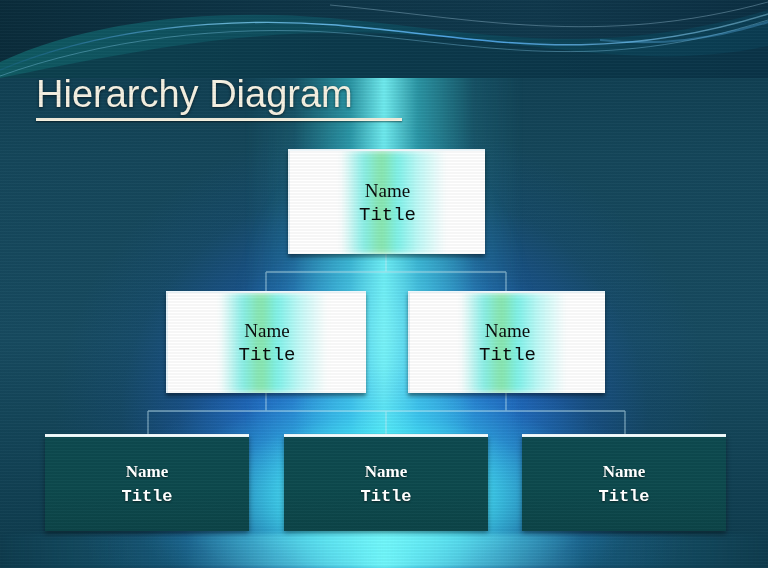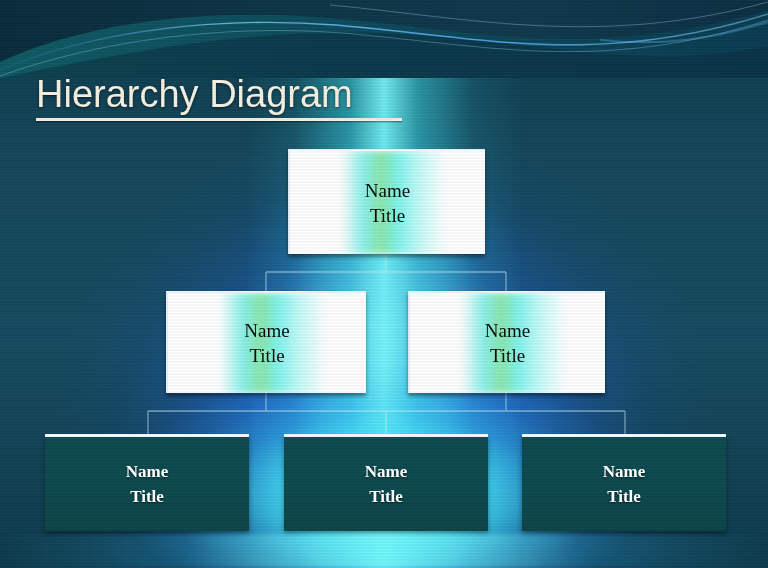--- a/index.html
+++ b/index.html
@@ -204,21 +204,21 @@
     color: #ffffff;
   }
   .node-dark .line {
     position: relative;
     z-index: 2;
     text-shadow: 0 1px 2px rgba(0,0,0,0.55);
   }
 
   .line { white-space: nowrap; }
   .line-name { font-size: 19px; line-height: 25px; }
-  .line-title { font-size: 19px; line-height: 25px; }
+  .line-title { font-size: 19px; line-height: 25px; font-family: Liberation Mono, monospace; }
 
   .node-light .line-name { font-size: 19px; }
   .node-light .line-title { font-size: 19px; }
 
   .node-dark .line-name { font-size: 17px; font-weight: 700; }
   .node-dark .line-title { font-size: 17px; font-weight: 700; }
 
   
   #node-top    { left: 288px; top: 149px; width: 197px; height: 105px; }
   #node-mid-1  { left: 166px; top: 291px; width: 200px; height: 102px; }

